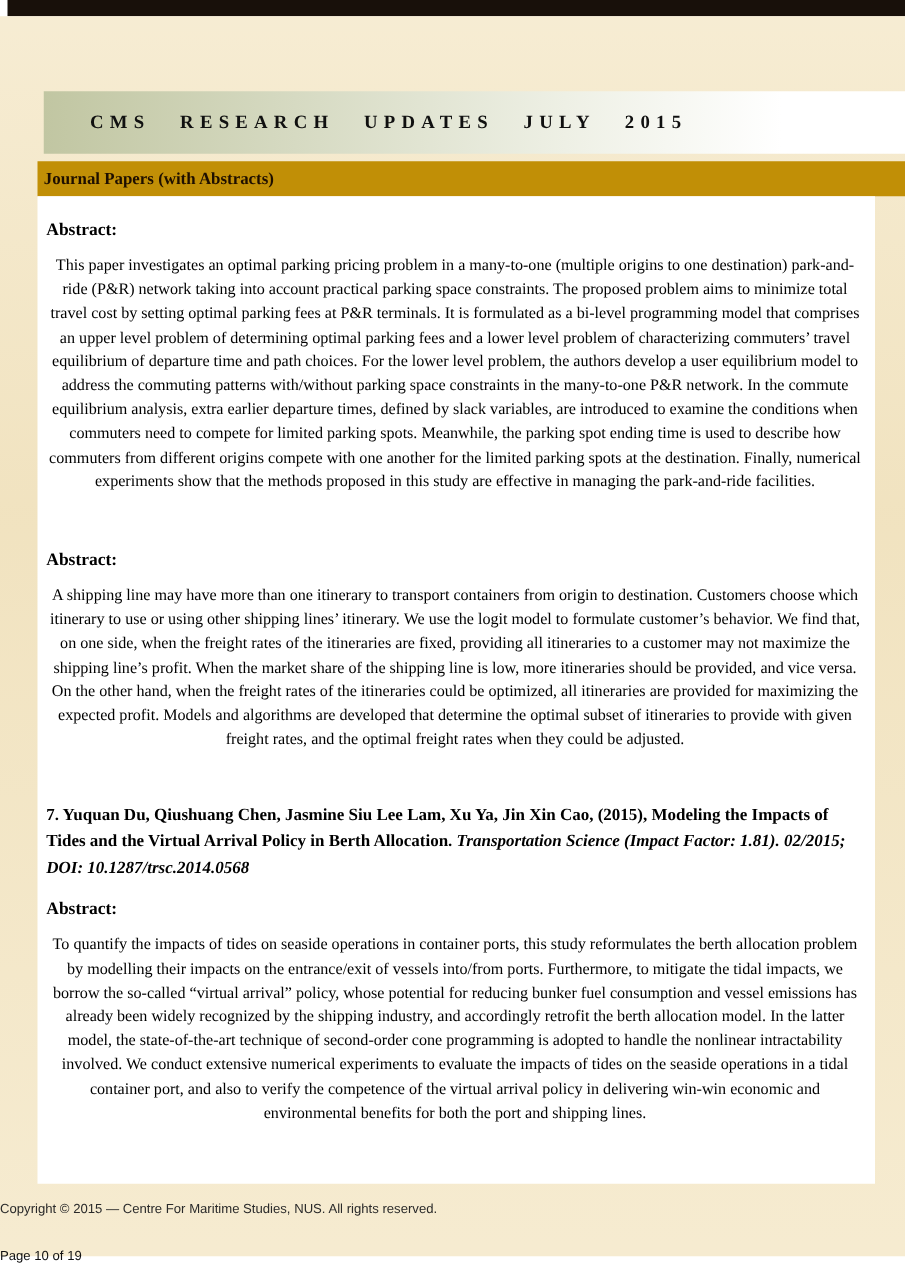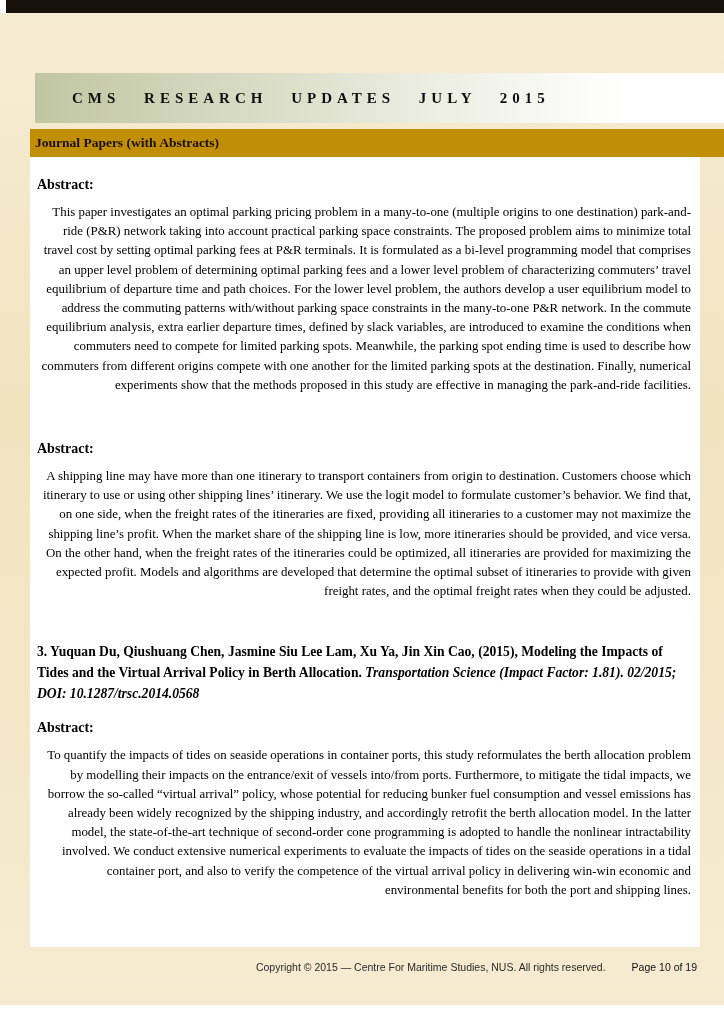--- a/index.html
+++ b/index.html
@@ -48,28 +48,28 @@
     font-weight:bold; font-size:13.6px; line-height:21px;
     margin:10px 0 0 0; text-align:left;
   }
   .citation .journal { font-style:italic; }
   .abstract-label {
     font-weight:bold; font-size:14px; line-height:18px;
     margin:15px 0 0 0;
   }
   .abstract-text {
     font-size:12.9px; line-height:19.2px;
-    margin:9px 0 0 0; text-align:right;
+    margin:9px 0 0 0; text-align:center;
   }
   .paper-gap { height:30px; }
   .footer {
     position:absolute; top:961px; left:0; width:697px;
     display:flex; justify-content:flex-end; align-items:baseline; gap:26px;
     font-family:"Liberation Sans", sans-serif;
-    font-size:10.5px; color:#2a2a2a;
+    font-size:10.5px; color:#2a2a2a;flex-direction:column;
   }
   .page-number { font-weight:normal; color:#111; }
 </style>
 </head>
 <body>
 
 <div class="scan-top-edge"></div>
 <div class="page-bg"></div>
 
 <div class="header-band">
@@ -90,21 +90,21 @@
   <div class="paper-gap"></div>
 
   <div class="paper">
     <p class="abstract-label">Abstract:</p>
     <p class="abstract-text">A shipping line may have more than one itinerary to transport containers from origin to destination. Customers choose which itinerary to use or using other shipping lines’ itinerary. We use the logit model to formulate customer’s behavior. We find that, on one side, when the freight rates of the itineraries are fixed, providing all itineraries to a customer may not maximize the shipping line’s profit. When the market share of the shipping line is low, more itineraries should be provided, and vice versa. On the other hand, when the freight rates of the itineraries could be optimized, all itineraries are provided for maximizing the expected profit. Models and algorithms are developed that determine the optimal subset of itineraries to provide with given freight rates, and the optimal freight rates when they could be adjusted.</p>
   </div>
 
   <div class="paper-gap"></div>
 
   <div class="paper">
-    <p class="citation"><span>3. Yuquan Du, Qiushuang Chen, Jasmine Siu Lee Lam, Xu Ya, Jin Xin Cao, (2015), Modeling the Impacts of Tides and the Virtual Arrival Policy in Berth Allocation. </span><em class="journal">Transportation Science (Impact Factor: 1.81). 02/2015; DOI: 10.1287/trsc.2014.0568</em></p>
+    <p class="citation"><span>7. Yuquan Du, Qiushuang Chen, Jasmine Siu Lee Lam, Xu Ya, Jin Xin Cao, (2015), Modeling the Impacts of Tides and the Virtual Arrival Policy in Berth Allocation. </span><em class="journal">Transportation Science (Impact Factor: 1.81). 02/2015; DOI: 10.1287/trsc.2014.0568</em></p>
     <p class="abstract-label">Abstract:</p>
     <p class="abstract-text">To quantify the impacts of tides on seaside operations in container ports, this study reformulates the berth allocation problem by modelling their impacts on the entrance/exit of vessels into/from ports. Furthermore, to mitigate the tidal impacts, we borrow the so-called “virtual arrival” policy, whose potential for reducing bunker fuel consumption and vessel emissions has already been widely recognized by the shipping industry, and accordingly retrofit the berth allocation model. In the latter model, the state-of-the-art technique of second-order cone programming is adopted to handle the nonlinear intractability involved. We conduct extensive numerical experiments to evaluate the impacts of tides on the seaside operations in a tidal container port, and also to verify the competence of the virtual arrival policy in delivering win-win economic and environmental benefits for both the port and shipping lines.</p>
   </div>
 
 </div>
 
 <div class="footer">
   <span class="copyright">Copyright © 2015 — Centre For Maritime Studies, NUS. All rights reserved.</span>
   <span class="page-number">Page 10 of 19</span>
 </div>

